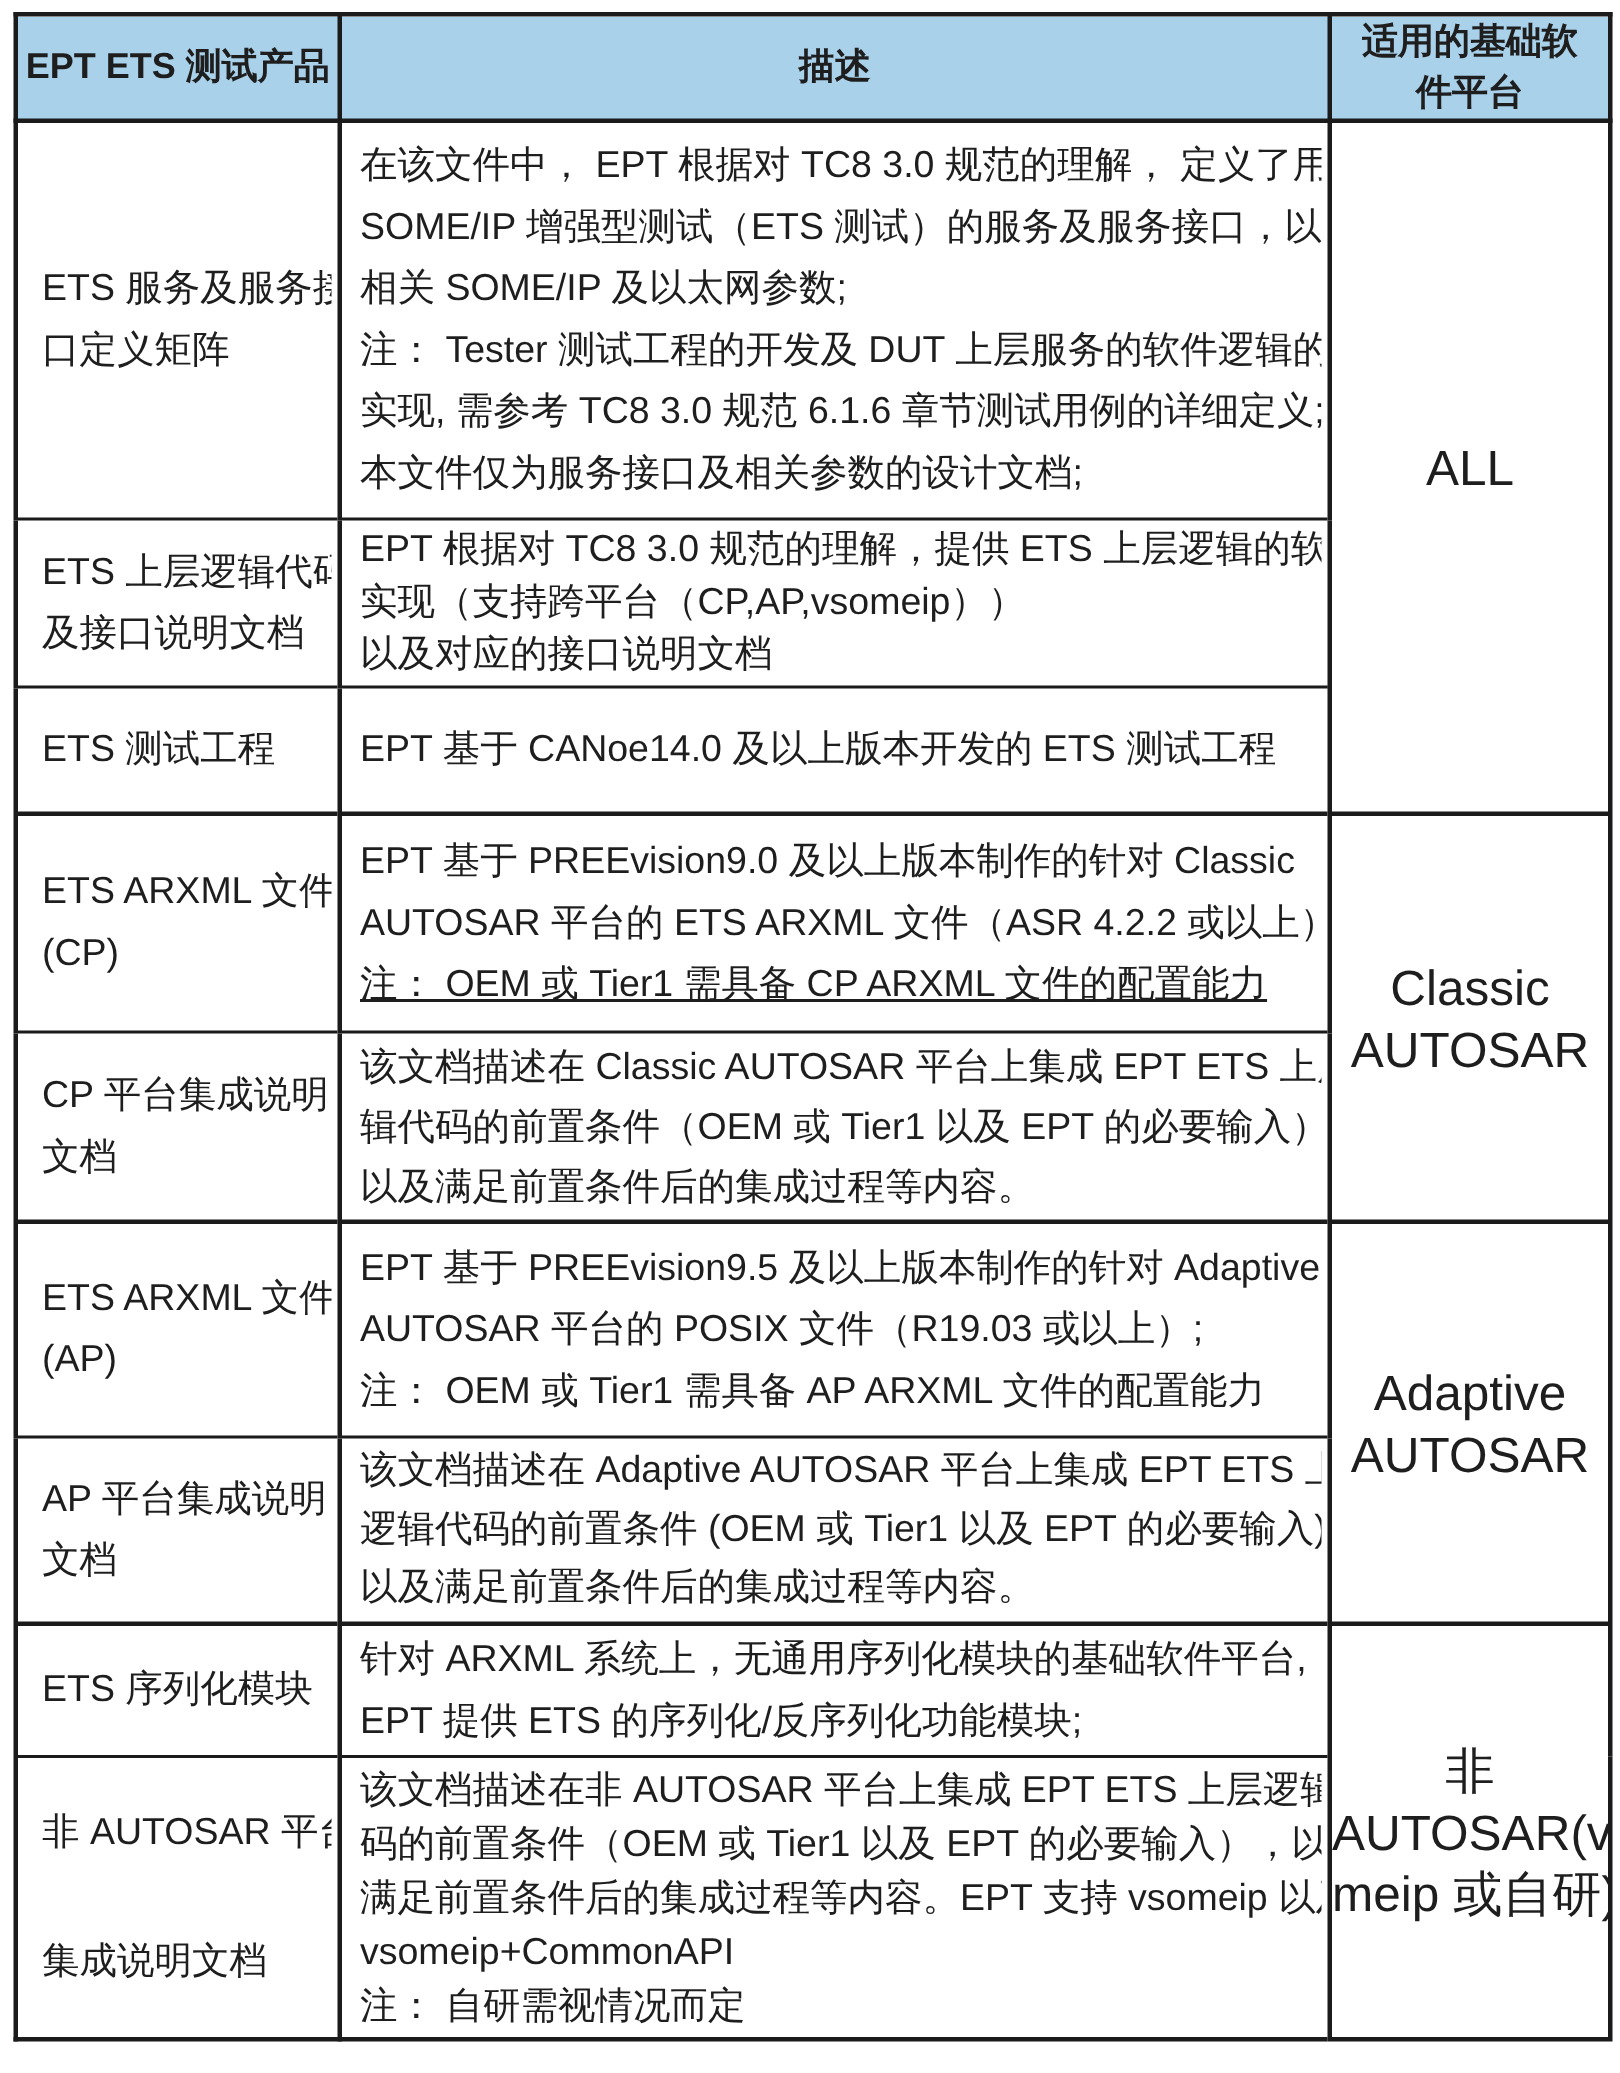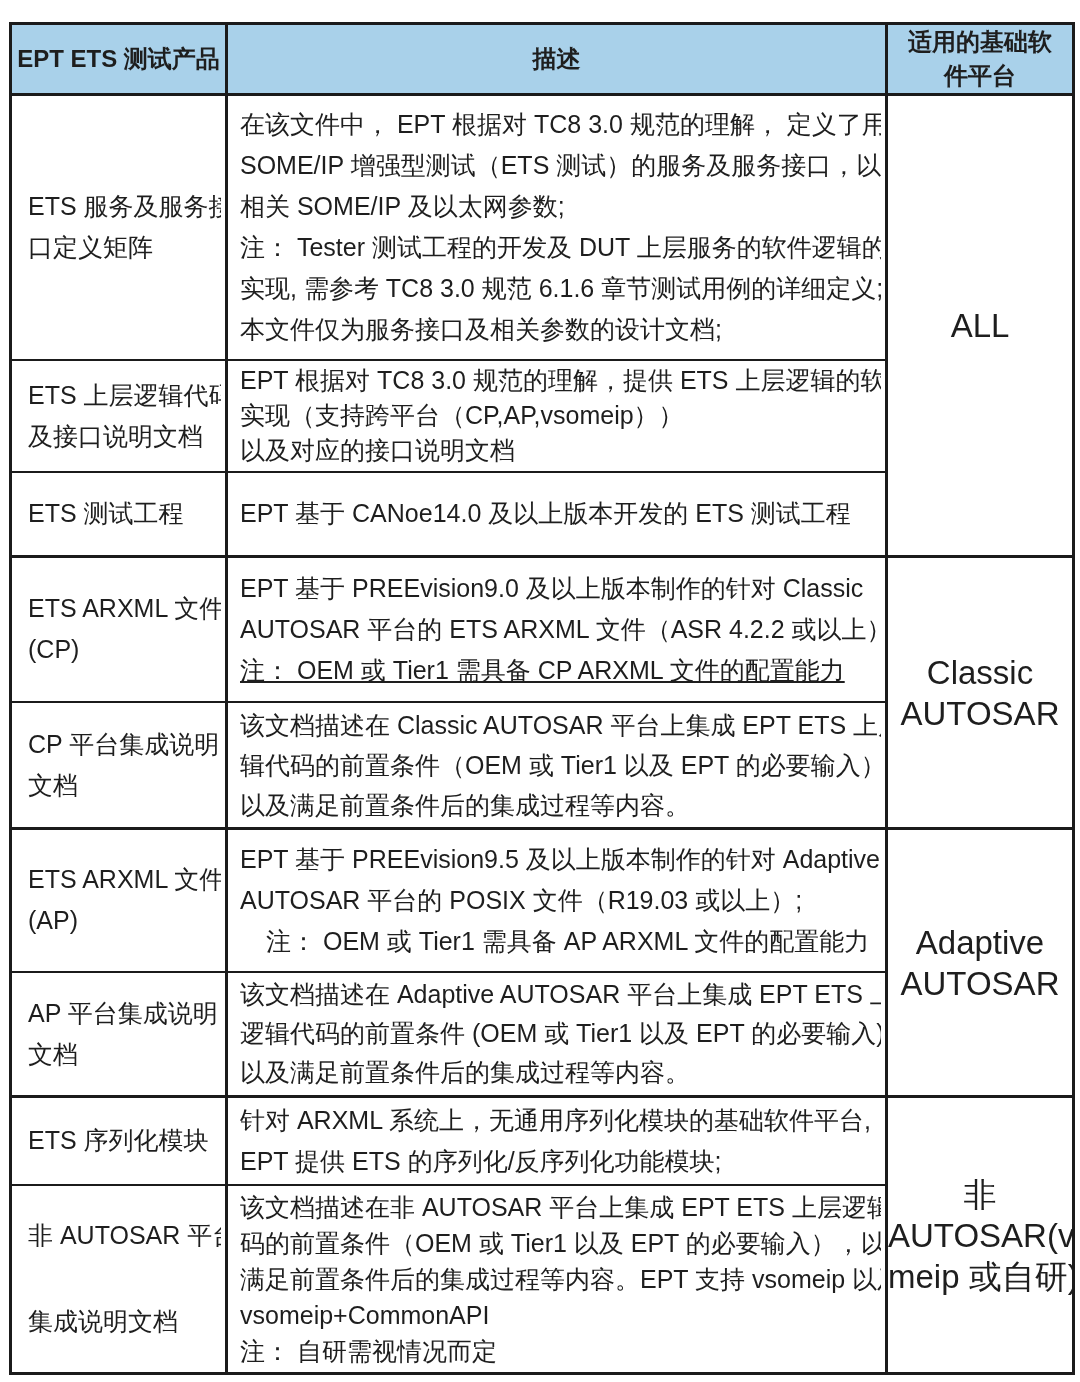--- a/index.html
+++ b/index.html
@@ -10,21 +10,21 @@
   }
   html,body{
     margin:0;padding:0;
     width:1080px;height:1382px;
     background:var(--page-bg);
     overflow:hidden;
     font-family:"Liberation Sans","DejaVu Sans",sans-serif;
     color:var(--text);
   }
   .table-wrap{
-    position:absolute;left:9px;top:22px;
+    position:absolute;left:9px;top:8px;
   }
   table{
     border-collapse:collapse;
     table-layout:fixed;
     width:1063px;
     border:3px solid var(--border);
   }
   th,td{
     padding:0;
     border-left:3px solid var(--border);
@@ -155,21 +155,21 @@
           </td>
         </tr>
         <tr class="group-start" style="height: 143px;">
           <td class="product">
             <div class="line" style="line-height: 41px;">ETS ARXML 文件</div>
             <div class="line" style="line-height: 41px;">(AP)</div>
           </td>
           <td class="desc">
             <div class="line" style="line-height: 41px;">EPT 基于 PREEvision9.5 及以上版本制作的针对 Adaptive</div>
             <div class="line" style="line-height: 41px;">AUTOSAR 平台的 POSIX 文件（R19.03 或以上）;</div>
-            <div class="line" style="line-height: 41px; margin-left: 26px;">注： OEM 或 Tier1 需具备 AP ARXML 文件的配置能力</div>
+            <div class="line" style="line-height: 41px;">注： OEM 或 Tier1 需具备 AP ARXML 文件的配置能力</div>
           </td>
           <td class="platform" rowspan="2">
             <div class="line" style="line-height: 41px;">Adaptive</div>
             <div class="line" style="line-height: 41px;">AUTOSAR</div>
           </td>
         </tr>
         <tr style="height: 125px;">
           <td class="product">
             <div class="line" style="line-height: 41px;">AP 平台集成说明</div>
             <div class="line" style="line-height: 41px;">文档</div>

